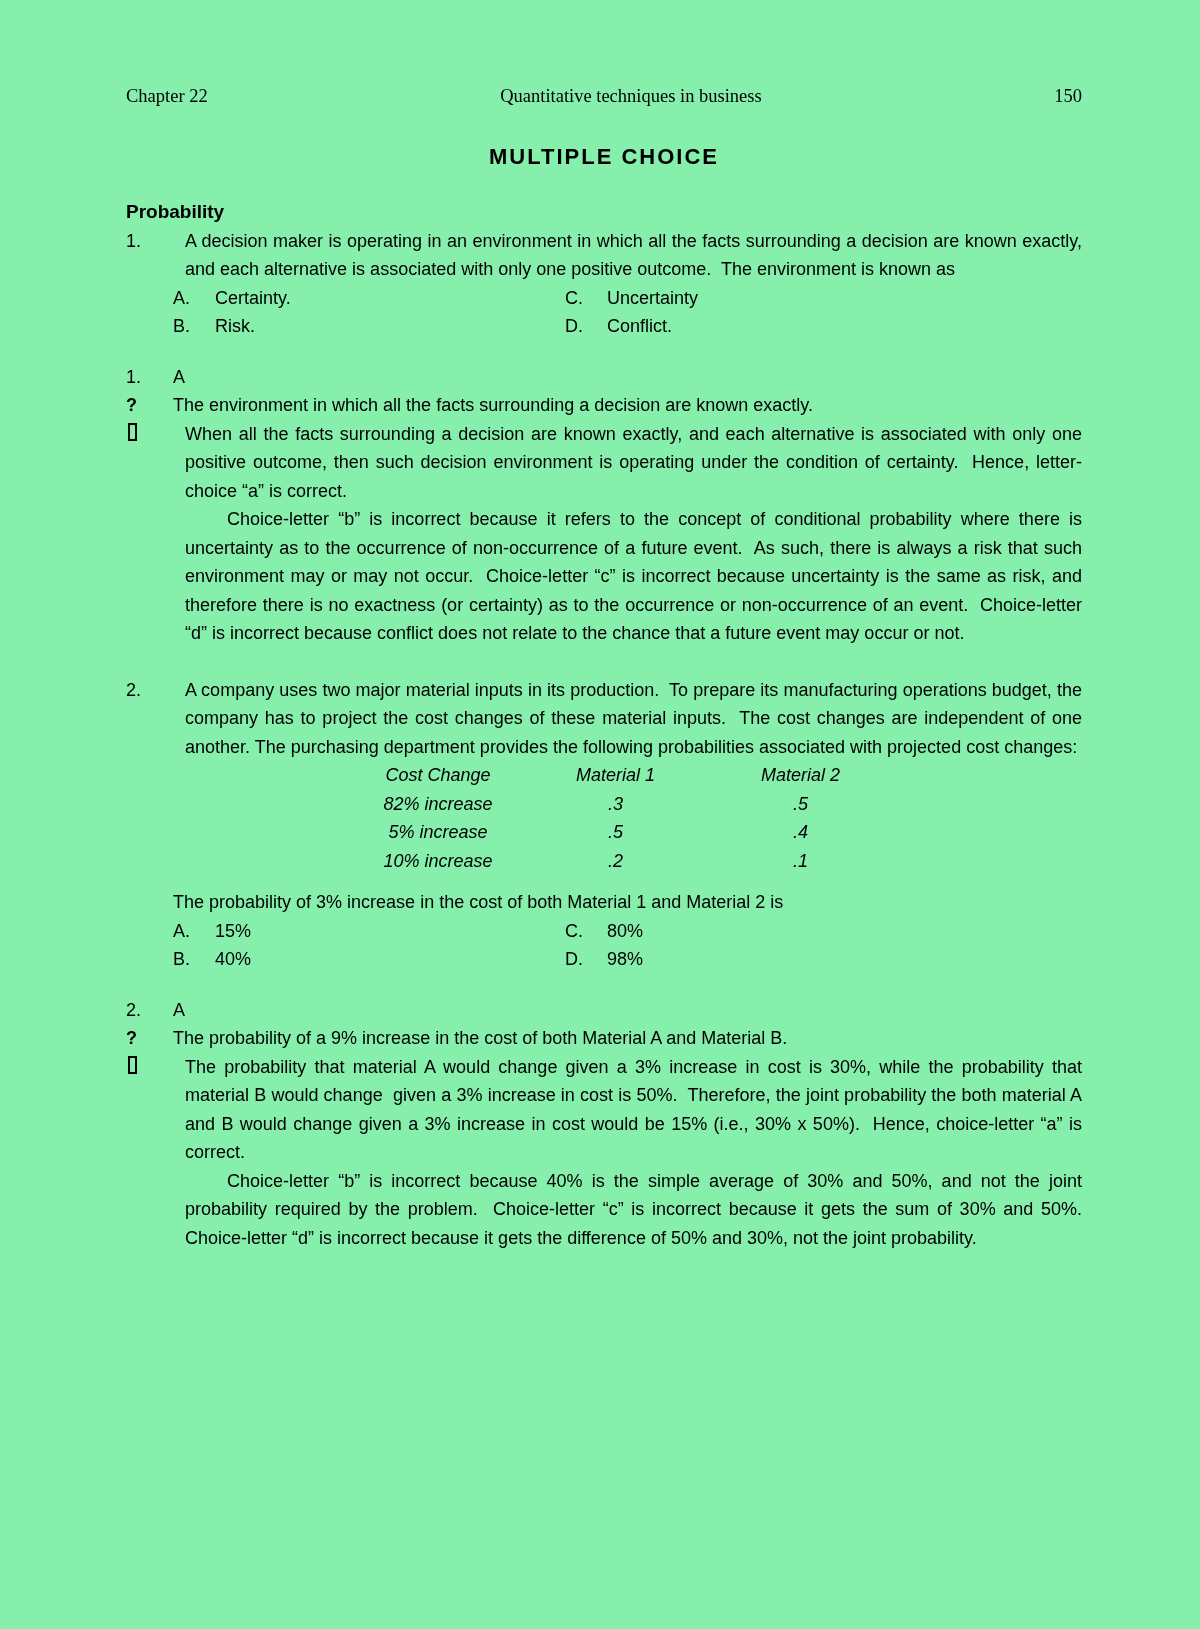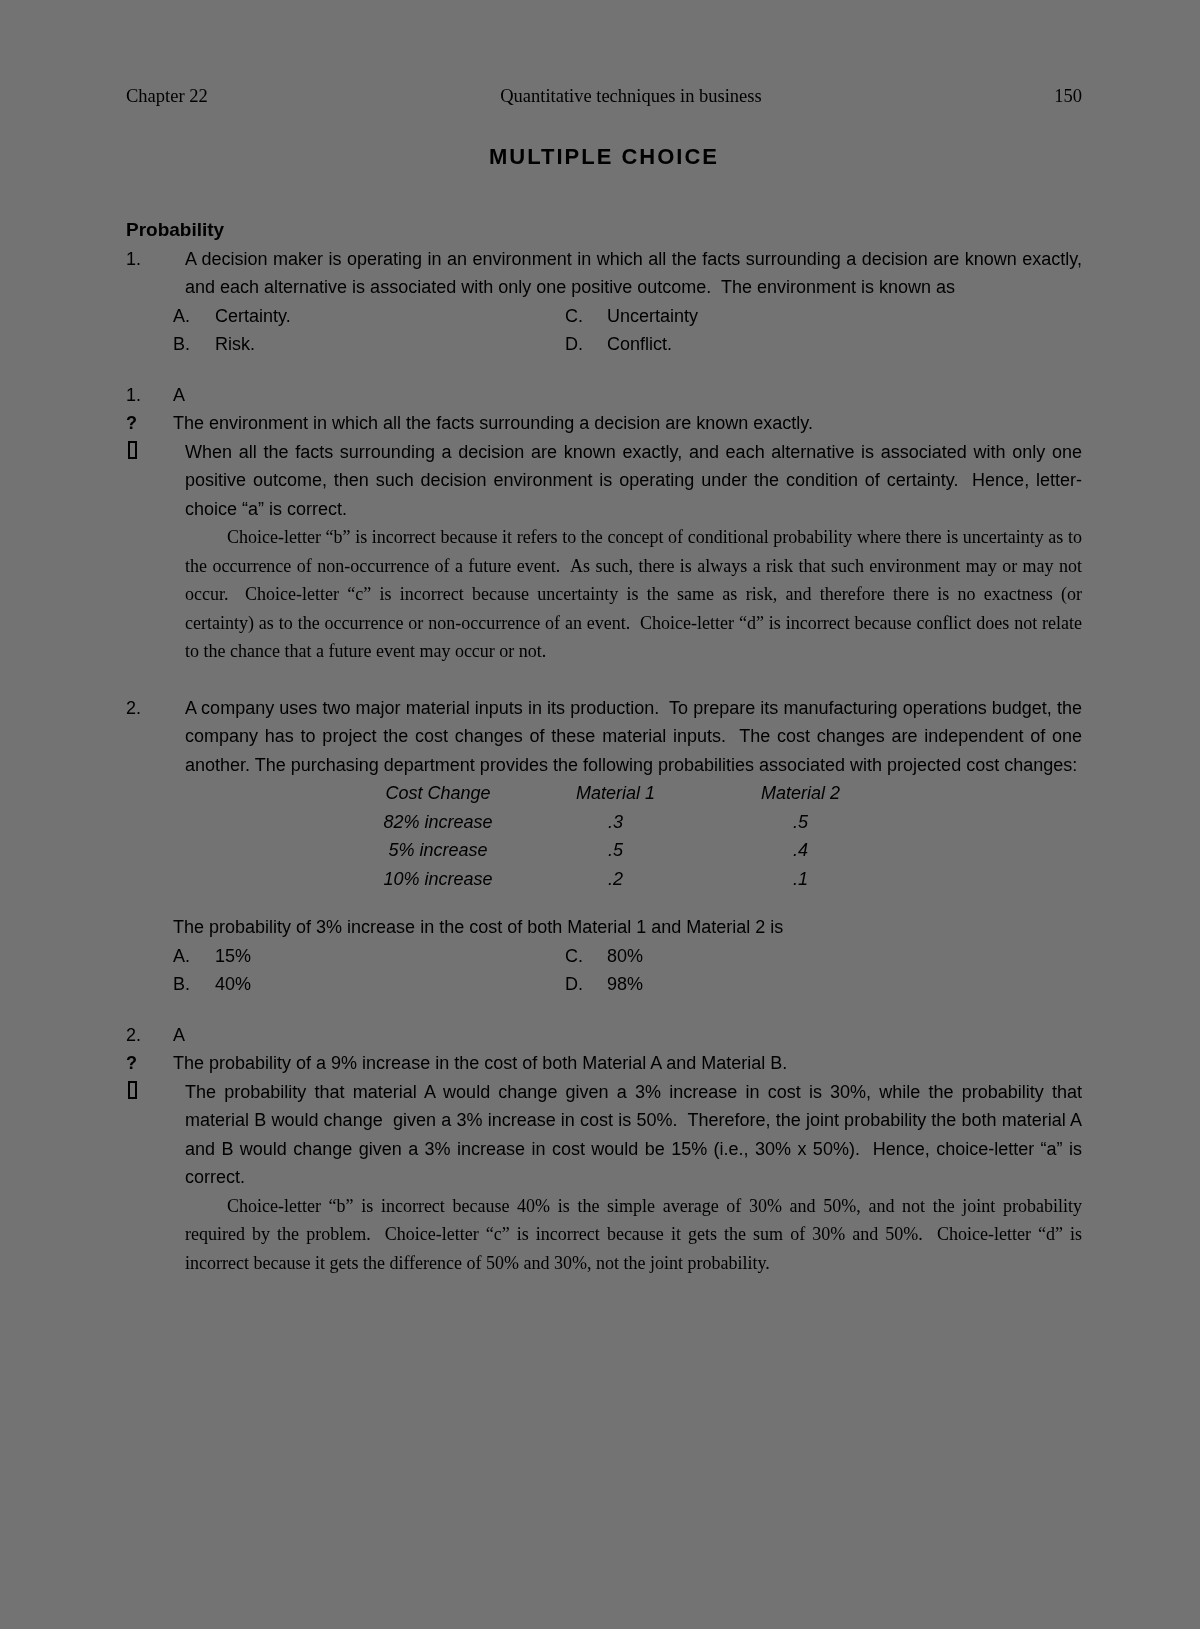--- a/index.html
+++ b/index.html
@@ -1,20 +1,20 @@
 <!DOCTYPE html>
 <html><head>
 <meta charset="utf-8">
 <style>
   html, body { margin: 0; padding: 0; background: #ffffff; }
   .page {
     position: relative;
     width: 1200px;
     height: 1629px;
-    background: #737373;
+    background: #86efac;
     color: #000000;
     overflow: hidden;
     font-family: "Liberation Sans", "DejaVu Sans", sans-serif;
     font-size: 18px;
     line-height: 28.5px;
   }
   .content { padding: 84px 118px 0 126px; }
 
   .doc-header {
     display: flex;
@@ -28,49 +28,49 @@
   .doc-title {
     margin-top: 36px;
     text-align: center;
     font-weight: bold;
     font-size: 22px;
     letter-spacing: 2px;
     line-height: 26px;
   }
 
   .section-heading {
-    margin-top: 46px;
+    margin-top: 28px;
     font-weight: bold;
     font-size: 19px;
     line-height: 28.5px;
   }
 
   .li { display: flex; }
   .marker { flex: 0 0 47px; }
   .marker.bold { font-weight: bold; }
   .li-body { flex: 1; min-width: 0; }
 
   .justify { text-align: justify; white-space: pre-wrap; margin-left: 12px; }
-  .para-indent { text-indent: 42px; font-family: Liberation Serif, serif; }
+  .para-indent { text-indent: 42px; }
 
   .choices { display: grid; grid-template-columns: 392px 1fr; }
   .choice { display: flex; }
   .choice .letter { flex: 0 0 42px; }
 
   .answer-block { margin-top: 22px; }
   .question2-block { margin-top: 28px; }
 
   .prob-table { margin-left: 185px; font-style: italic; }
   .t-row { display: flex; }
   .t-cell { text-align: center; }
   .t-c1 { width: 160px; }
   .t-c2 { width: 195px; }
   .t-c3 { width: 175px; }
 
-  .q-line { margin-top: 20px; }
+  .q-line { margin-top: 13px; }
 
   .box-glyph {
     display: inline-block;
     width: 5px;
     height: 14px;
     border: 2px solid #000000;
     margin-left: 2px;
     vertical-align: -1px;
   }
 </style>

